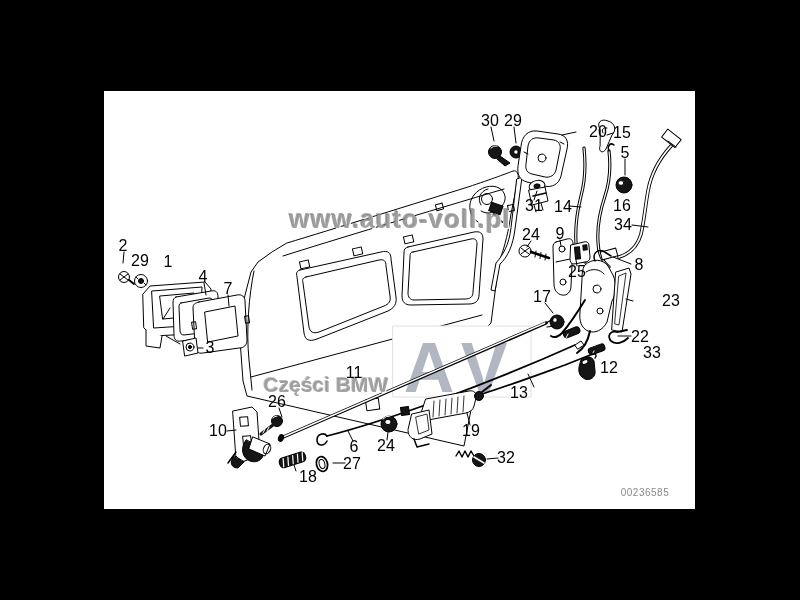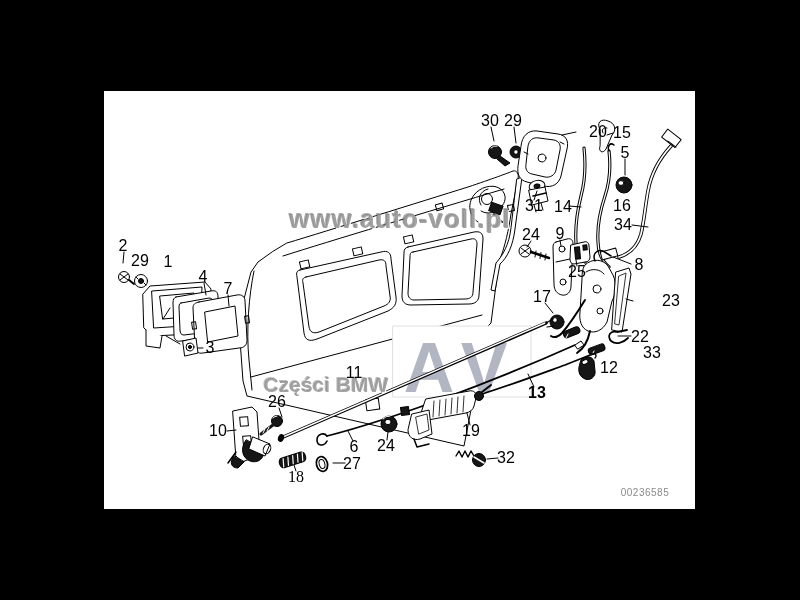--- a/index.html
+++ b/index.html
@@ -314,26 +314,26 @@
       <div class="part-label" style="left: 210px; top: 348px;">3</div>
       <div class="part-label" style="left: 203px; top: 277px;">4</div>
       <div class="part-label" style="left: 625px; top: 153px;">5</div>
       <div class="part-label" style="left: 354px; top: 447px;">6</div>
       <div class="part-label" style="left: 228px; top: 289px;">7</div>
       <div class="part-label" style="left: 639px; top: 265px;">8</div>
       <div class="part-label" style="left: 560px; top: 234px;">9</div>
       <div class="part-label" style="left: 218px; top: 431px;">10</div>
       <div class="part-label" style="left: 354px; top: 373px;">11</div>
       <div class="part-label" style="left: 609px; top: 368px;">12</div>
-      <div class="part-label" style="left: 537px; top: 393px; font-weight: bold;">13</div>
+      <div class="part-label" style="left: 519px; top: 393px;">13</div>
       <div class="part-label" style="left: 563px; top: 207px;">14</div>
       <div class="part-label" style="left: 622px; top: 133px;">15</div>
       <div class="part-label" style="left: 622px; top: 206px;">16</div>
       <div class="part-label" style="left: 542px; top: 297px;">17</div>
-      <div class="part-label" style="left: 296px; top: 477px; font-family: Liberation Serif, serif;">18</div>
+      <div class="part-label" style="left: 308px; top: 477px;">18</div>
       <div class="part-label" style="left: 471px; top: 431px;">19</div>
       <div class="part-label" style="left: 598px; top: 132px;">20</div>
       <div class="part-label" style="left: 513px; top: 121px;">29</div>
       <div class="part-label" style="left: 640px; top: 337px;">22</div>
       <div class="part-label" style="left: 641px; top: 301px; margin-left: 30px;">23</div>
       <div class="part-label" style="left: 531px; top: 235px;">24</div>
       <div class="part-label" style="left: 577px; top: 272px;">25</div>
       <div class="part-label" style="left: 277px; top: 402px;">26</div>
       <div class="part-label" style="left: 352px; top: 464px;">27</div>
       <div class="part-label" style="left: 386px; top: 446px;">24</div>

